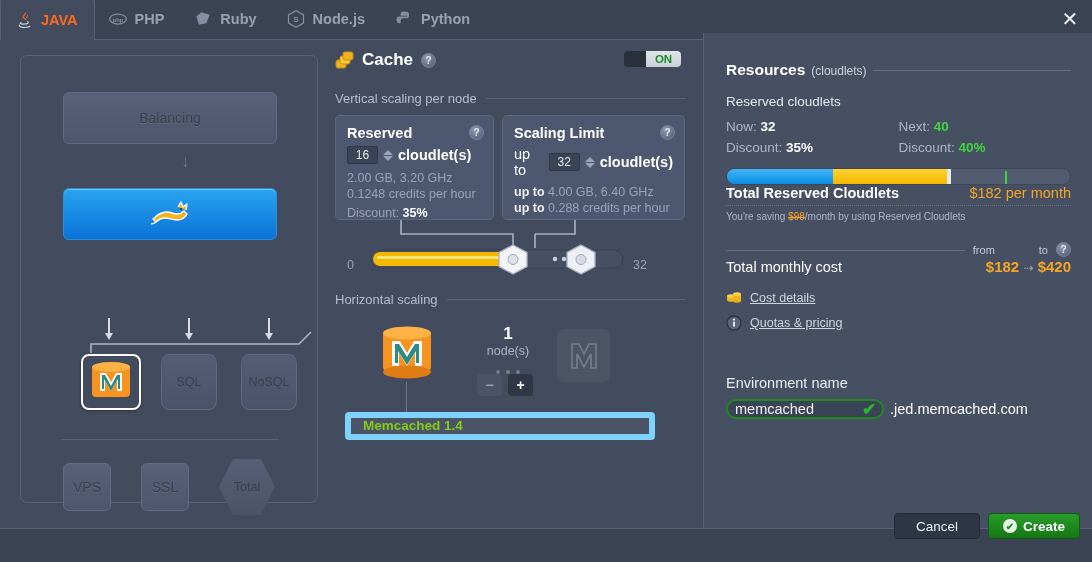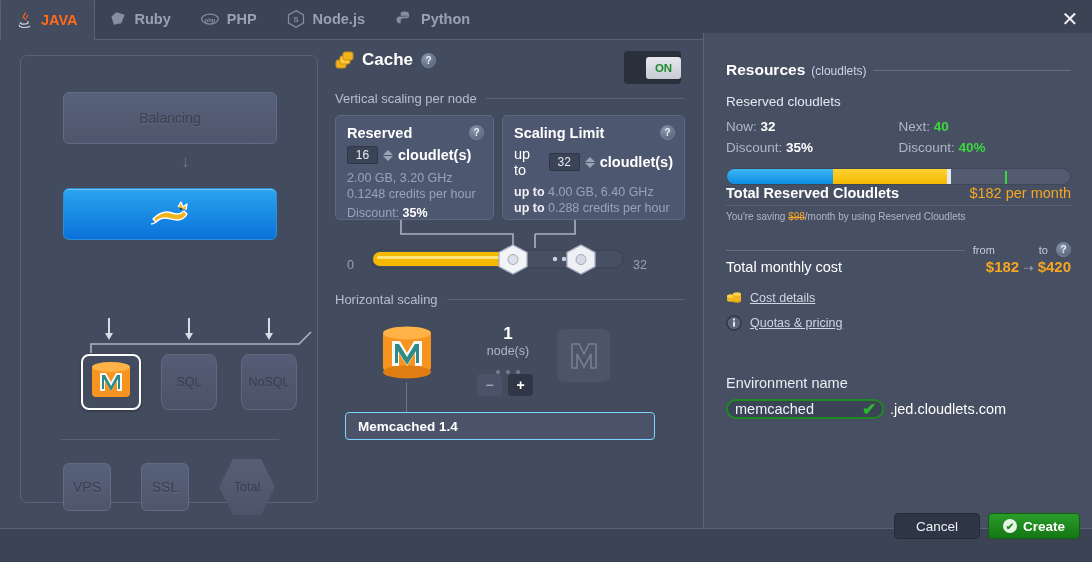--- a/index.html
+++ b/index.html
@@ -103,21 +103,21 @@
   .panel-title { display:flex; align-items:center; gap:8px; color:#fff; font-size:17px; font-weight:bold; }
   .qmark {
     width:15px; height:15px; border-radius:50%;
     background: radial-gradient(circle at 35% 30%, #8f9ab2, #4e5870);
     border:1px solid #7a869e;
     color:#e8ecf4; font-size:10px; font-weight:bold;
     display:inline-flex; align-items:center; justify-content:center;
     cursor:pointer; flex:none;
   }
   #toggle-switch {
-    position:absolute; right:4px; top:1px; width:57px; height:33px;
+    position:absolute; right:4px; top:1px; width:57px; height:16px;
     border-radius:4px; background:#2a2f3c; display:flex; align-items:center;
     cursor:pointer; overflow:hidden;
   }
   #toggle-knob {
     margin-left:22px; width:35px; height:22px; border-radius:3px;
     background:linear-gradient(to bottom,#e6e8ec,#c7cbd3);
     color:#1c8a2e; font-size:11.5px; font-weight:bold;
     display:flex; align-items:center; justify-content:center;
   }
   .section-head { display:flex; align-items:center; gap:9px; color:#b6bdcc; font-size:13px; margin-top:15px; }
@@ -162,23 +162,23 @@
   }
   #minus-btn { left:142px; background:#4a5367; color:#98a1b4; }
   #plus-btn { left:173px; background:#2f3646; }
   #ghost-node {
     position:absolute; left:222px; top:27px; width:53px; height:53px;
     background:rgba(255,255,255,.055); border-radius:7px;
     display:flex; align-items:center; justify-content:center;
   }
   #stack-name {
     position:absolute; left:10px; top:110px; width:310px; height:28px;
-    background:#4c real; background:#4a5368; border:1px solid #7dd3fc; border-radius:4px;
-    display:flex; align-items:center; padding-left:12px;
-    color:#ffffff; font-size:13.5px; font-weight:bold;
+    background:#4c real; background:#4a5368; border:6px solid #7dd3fc; border-radius:4px;
+    display:flex; padding-left:12px;
+    color:#84cc16; font-size:13.5px; font-weight:bold;
   }
   #mc-line { position:absolute; left:71px; top:80px; width:1px; height:30px; background:#6b melhor; background:#6b7489; }
 
   
   #right-panel {
     position:absolute; left:703px; top:33px; width:389px; height:495px;
     background:#474f63; border-left:1px solid #5a6278;
   }
   #rp-inner { position:absolute; left:22px; top:28px; width:345px; }
   .r-head { display:flex; align-items:baseline; gap:6px; }
@@ -266,31 +266,31 @@
       <path d="M9 15c-3 1-1 2 2 2s6-1 6-2-1-1-1-1" fill="none" stroke="#d8dce4" stroke-width="1.4"></path>
       <path d="M7 18c-2 1 1 3 5 3s7-1 7-2" fill="none" stroke="#d8dce4" stroke-width="1.4"></path>
       <path d="M13 3c2 2-2 3-2 5s3 2 3 4" fill="none" stroke="#e8622a" stroke-width="1.6"></path>
       <path d="M16 6c1 1.5-1 2-1 3.5" fill="none" stroke="#e8622a" stroke-width="1.4"></path>
     </svg>
     <span>JAVA</span>
   </div>
 
   <div class="tab">
     <svg class="ticon" viewBox="0 0 24 24">
-      <path d="M4 9l6-5 10 3-4 10-9 2z" fill="#848da2"></path>
-    </svg>
-    <span>Ruby</span>
-  </div>
-
-  <div class="tab">
-    <svg class="ticon" viewBox="0 0 24 24">
       <ellipse cx="12" cy="12" rx="10" ry="6" fill="none" stroke="#848da2" stroke-width="1.5"></ellipse>
       <text x="12" y="15" font-size="7" fill="#848da2" text-anchor="middle" font-family="Liberation Sans">php</text>
     </svg>
     <span>PHP</span>
+  </div>
+
+  <div class="tab">
+    <svg class="ticon" viewBox="0 0 24 24">
+      <path d="M4 9l6-5 10 3-4 10-9 2z" fill="#848da2"></path>
+    </svg>
+    <span>Ruby</span>
   </div>
 
   <div class="tab">
     <svg class="ticon" viewBox="0 0 24 24">
       <path d="M12 2l9 5v10l-9 5-9-5V7z" fill="none" stroke="#848da2" stroke-width="1.5"></path>
       <text x="12" y="16" font-size="9" fill="#848da2" text-anchor="middle" font-family="Liberation Sans">S</text>
     </svg>
     <span>Node.js</span>
   </div>
 
@@ -580,21 +580,21 @@
       <span class="lbl">Quotas &amp; pricing</span>
     </div>
 
     <div id="env-label">Environment name</div>
 
     <div id="env-wrap">
       <div id="env-box">
         <input id="env-input" type="text" value="memcached" style="">
         <span id="env-check">✔</span>
       </div>
-      <span id="env-suffix">.jed.cloudlets.com</span>
+      <span id="env-suffix">.jed.memcached.com</span>
     </div>
 
   </div>
 </div>
 
 <div id="footer">
   <div id="btn-cancel">
     <span>Cancel</span>
   </div>
   <div id="btn-create">

